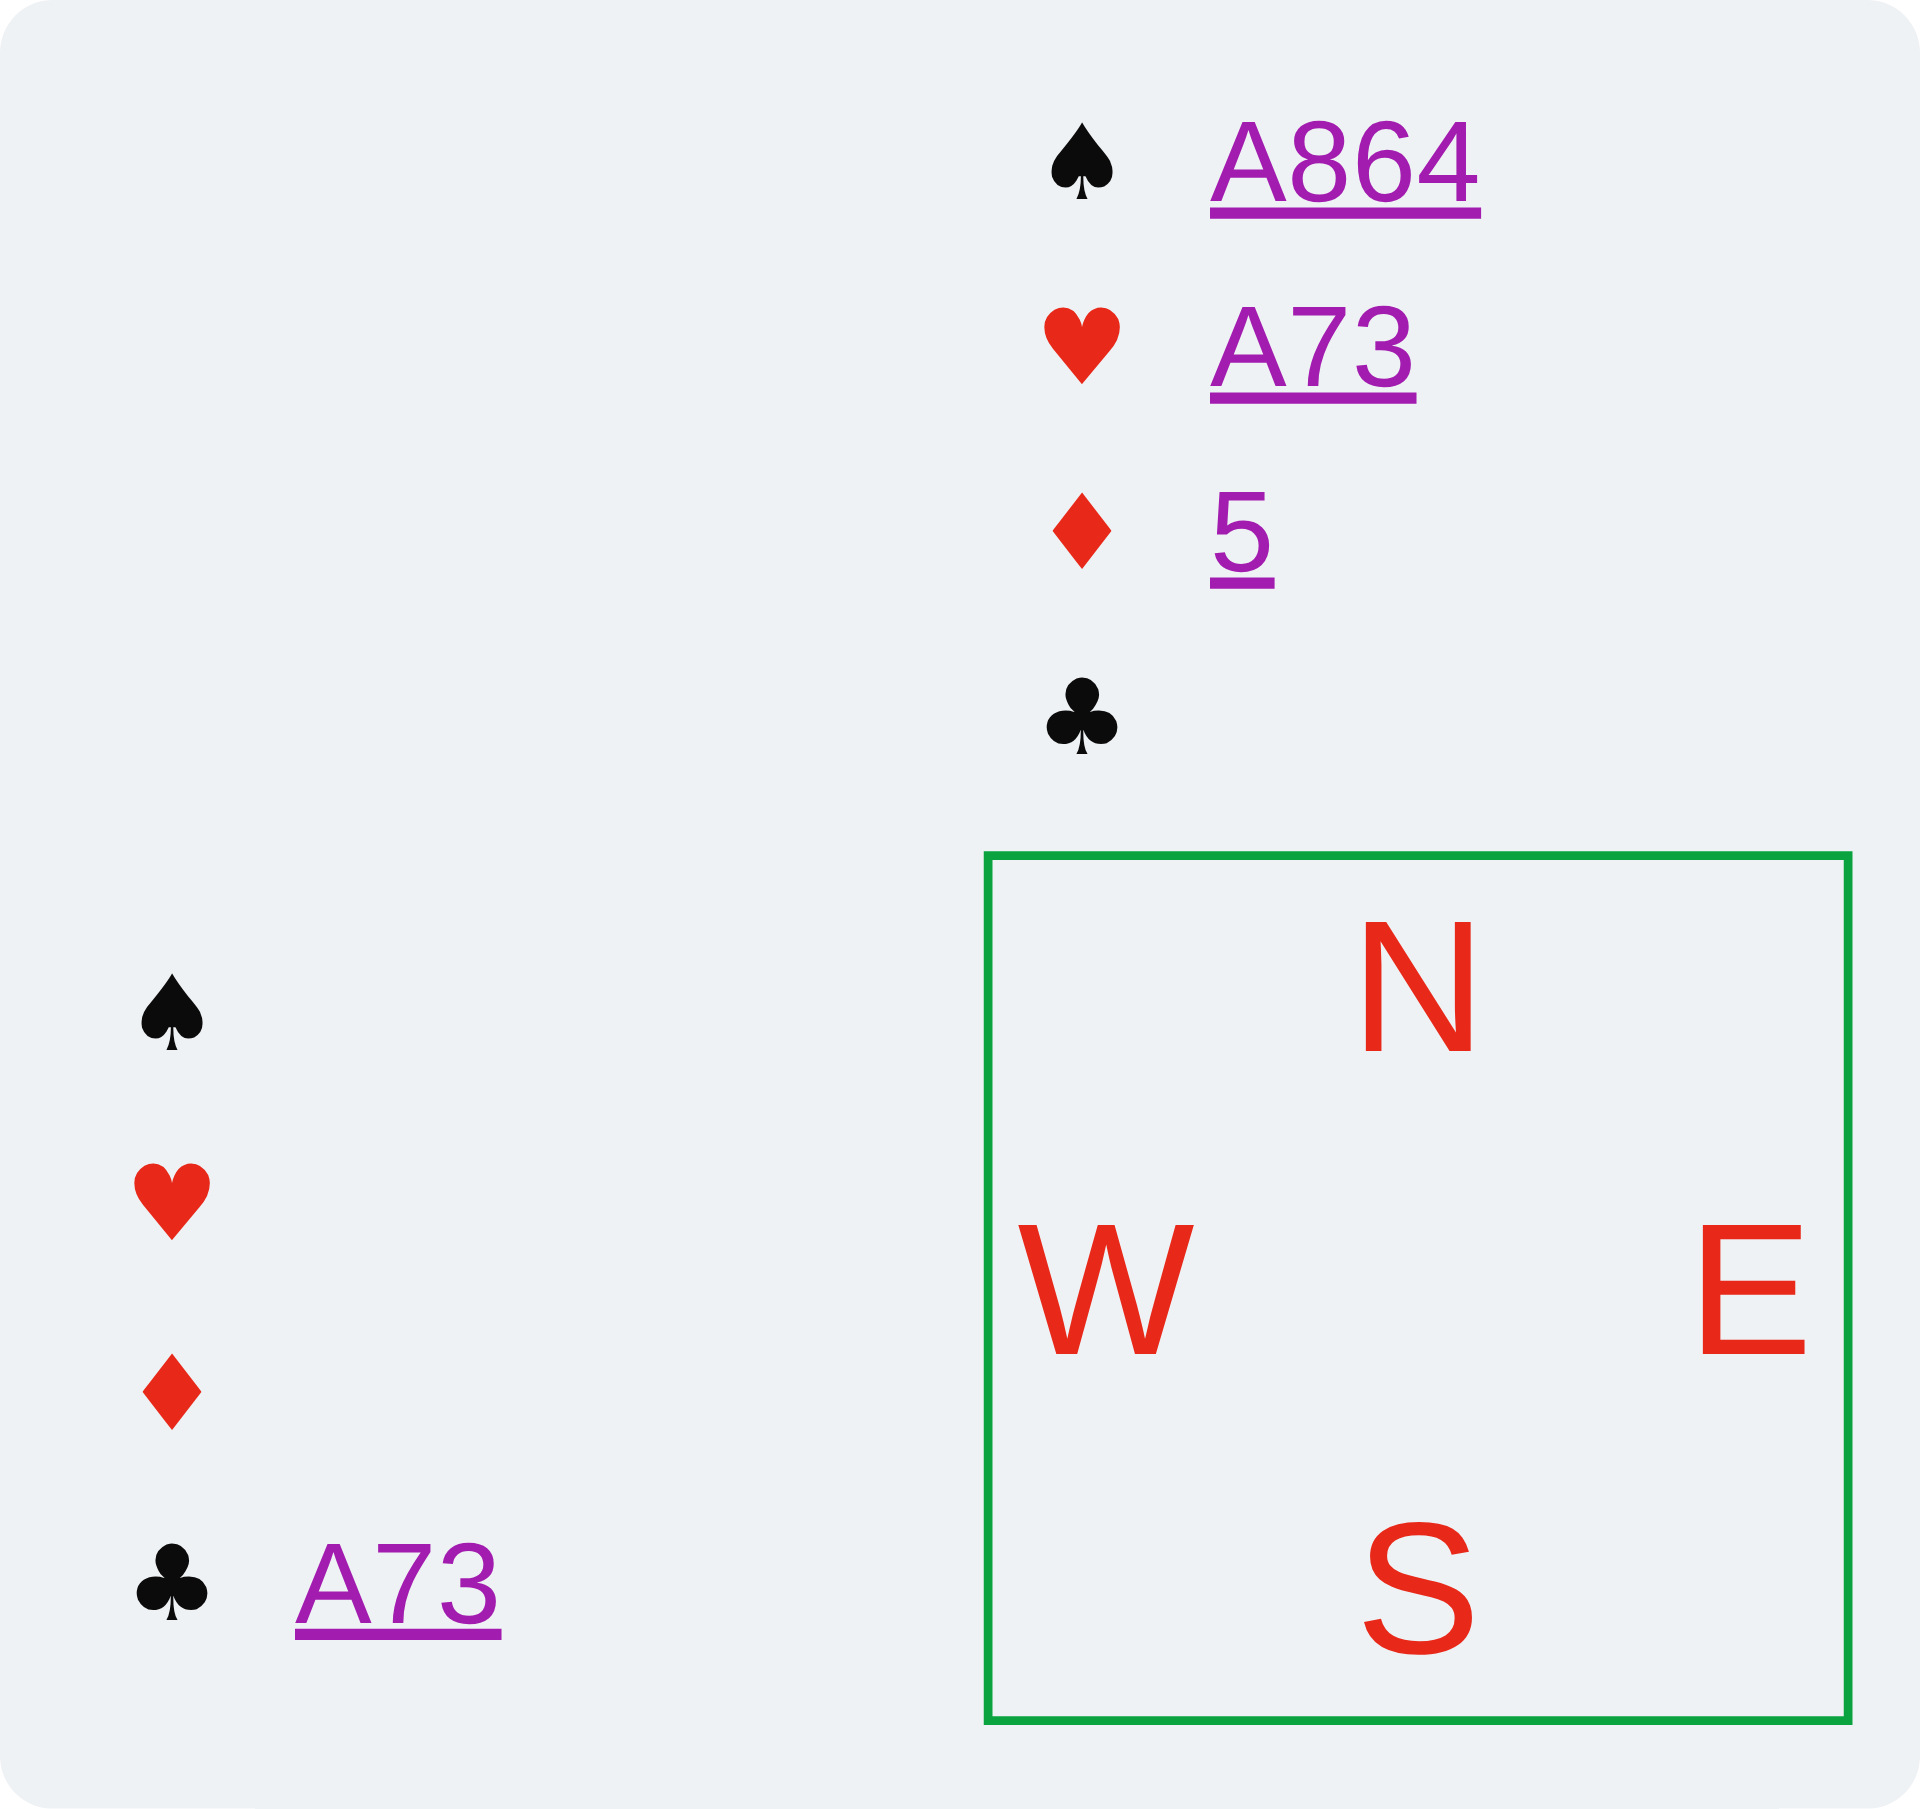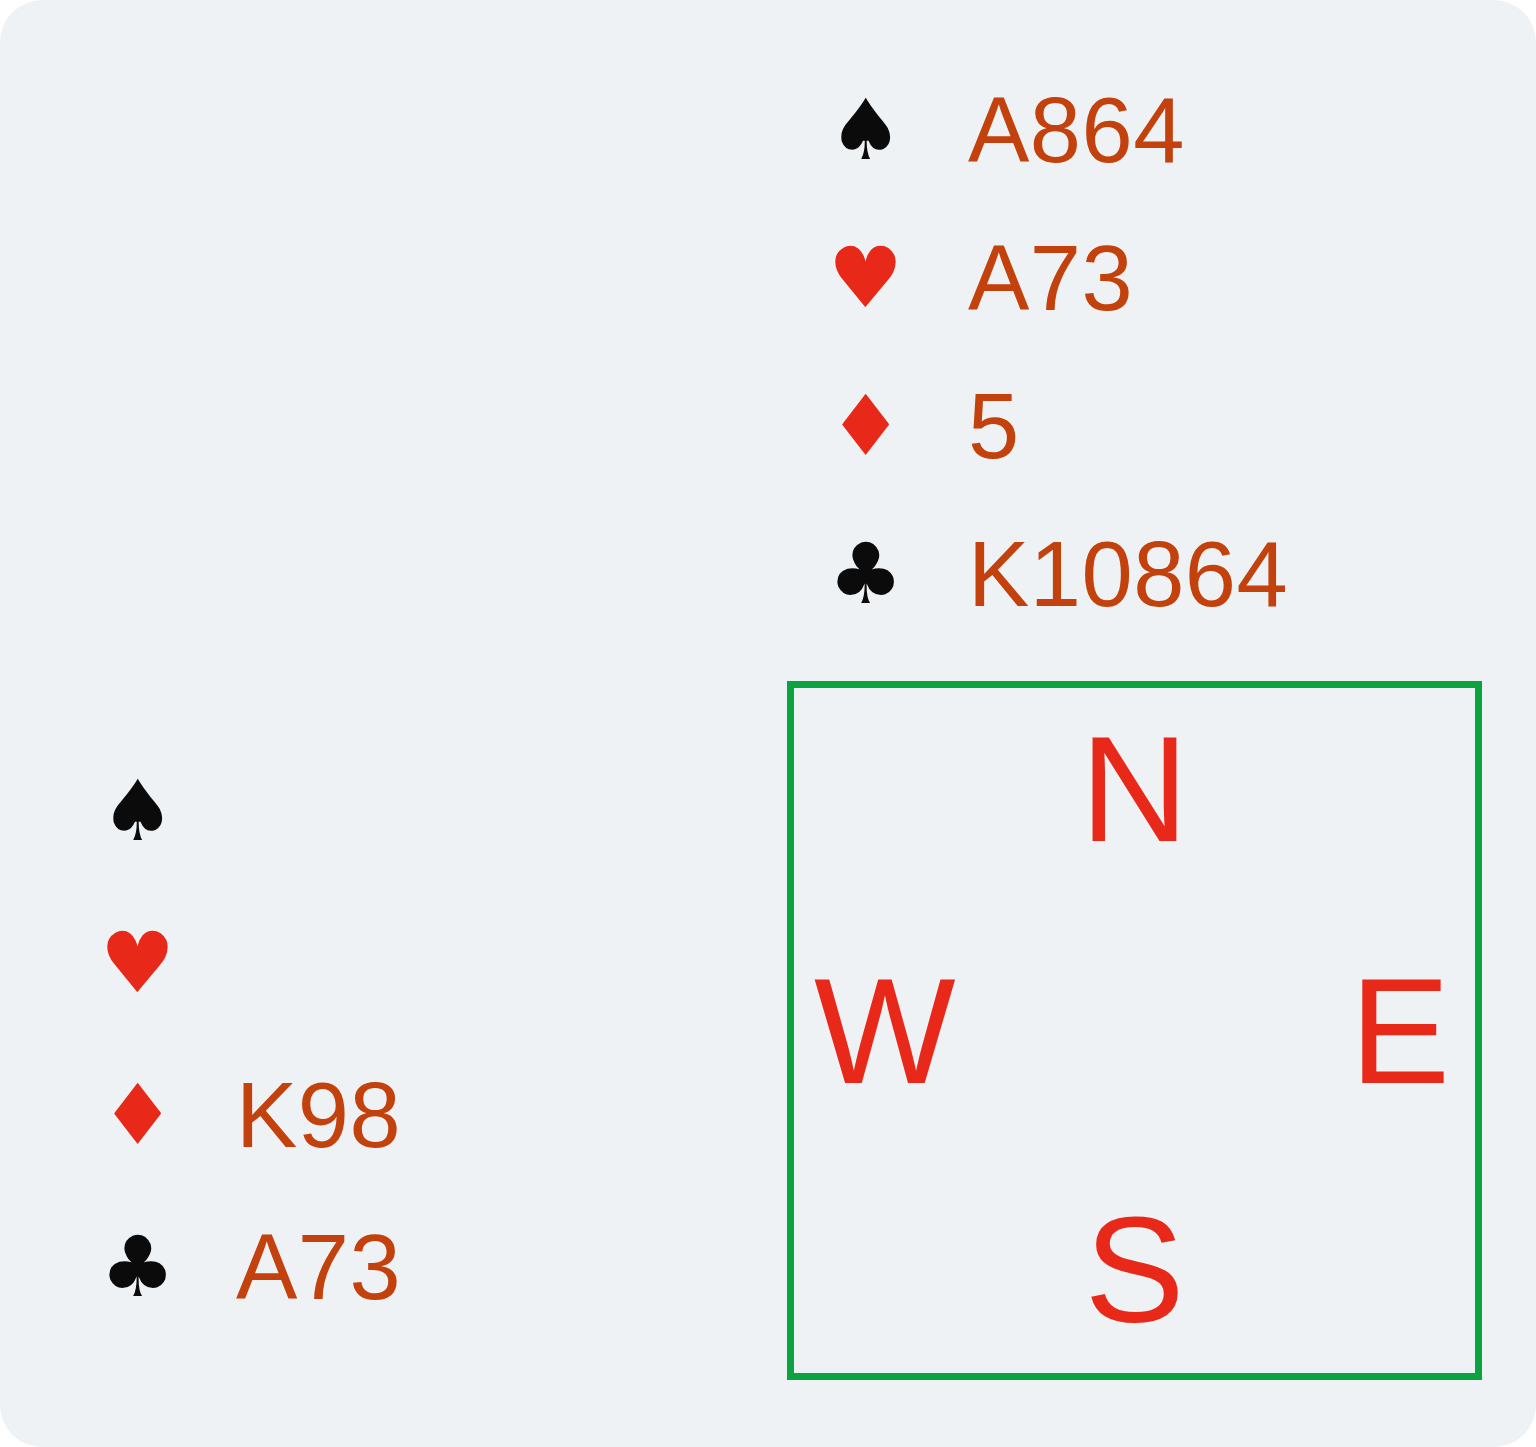--- a/index.html
+++ b/index.html
@@ -43,23 +43,24 @@
     flex: 0 0 108px;
   }
   .suit-sym.red   { color: #e8291a; }
   .suit-sym.black { color: #0b0b0b; }
 
   .holding {
     font-family: "Liberation Sans", sans-serif;
     font-size: 92px;
     font-weight: 400;
     letter-spacing: 0.5px;
-    color: #c2410c;
+    color: #a21caf;
     line-height: 1;
     white-space: pre;
+    text-decoration: underline;
   }
 
   
   #hand-north {
     left: 828px;
     top: 56px;
   }
   #hand-north .suit-sym { font-size: 84px; width: 140px; flex: 0 0 140px; }
 
   
@@ -111,38 +112,36 @@
       <span class="holding">A73</span>
     </div>
 
     <div class="hand-row">
       <span class="suit-sym red">♦</span>
       <span class="holding">5</span>
     </div>
 
     <div class="hand-row">
       <span class="suit-sym black">♣</span>
-      <span class="holding">K10864</span>
     </div>
 
   </div>
 
   <div class="hand" id="hand-west">
 
     <div class="hand-row">
       <span class="suit-sym black">♠</span>
     </div>
 
     <div class="hand-row">
       <span class="suit-sym red">♥</span>
     </div>
 
     <div class="hand-row">
       <span class="suit-sym red">♦</span>
-      <span class="holding">K98</span>
     </div>
 
     <div class="hand-row">
       <span class="suit-sym black">♣</span>
       <span class="holding">A73</span>
     </div>
 
   </div>
 
   <div id="compass">

